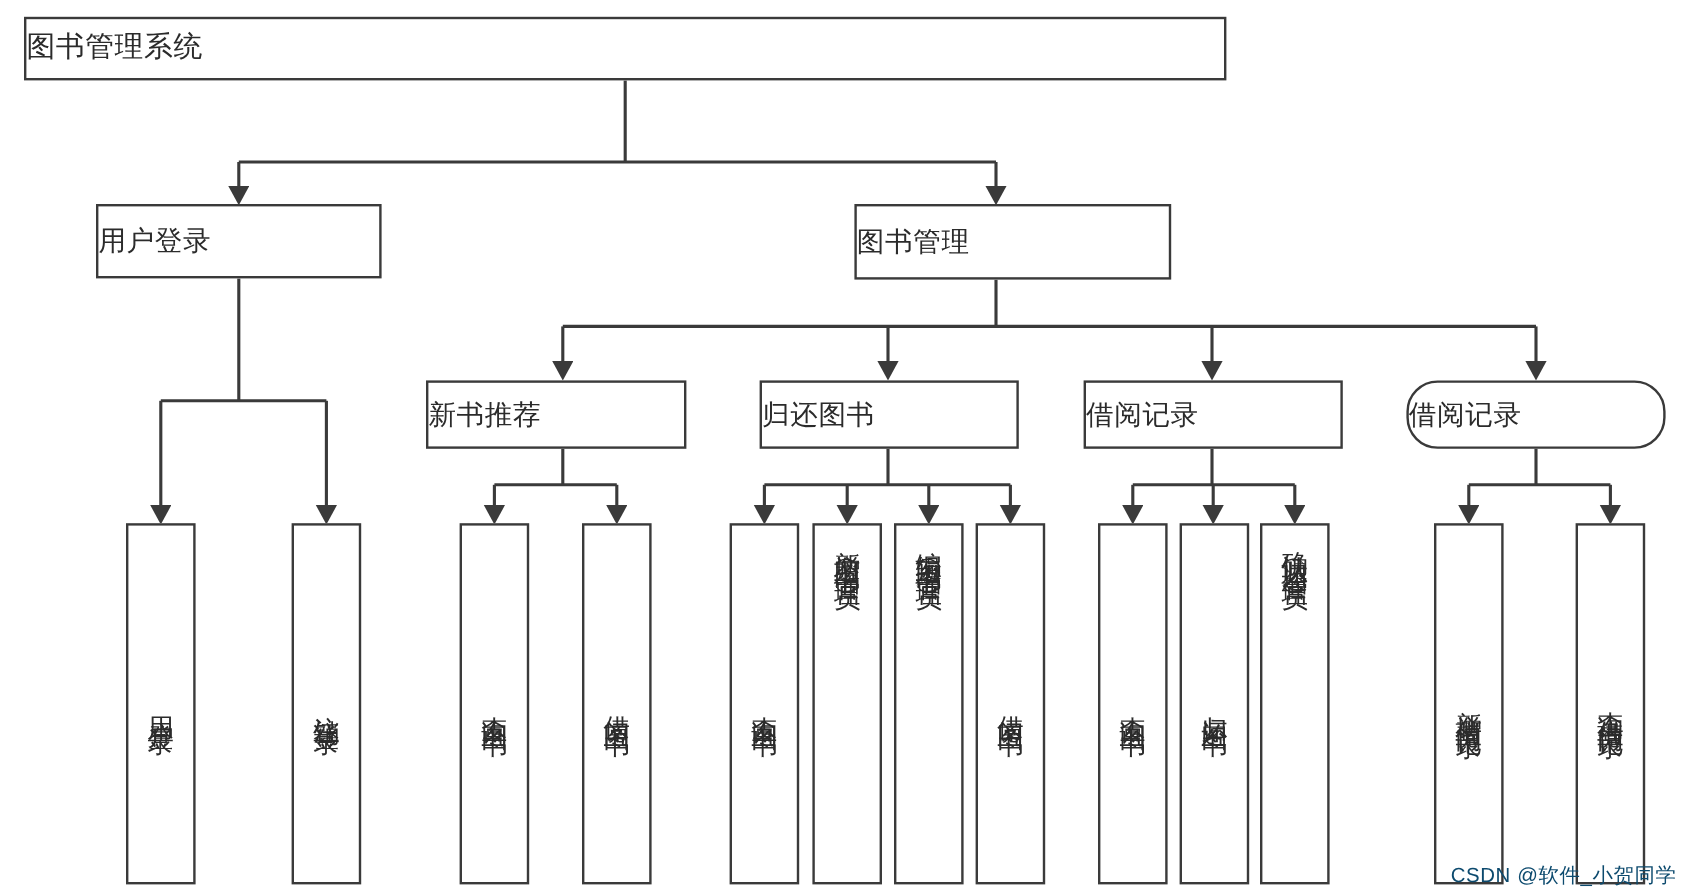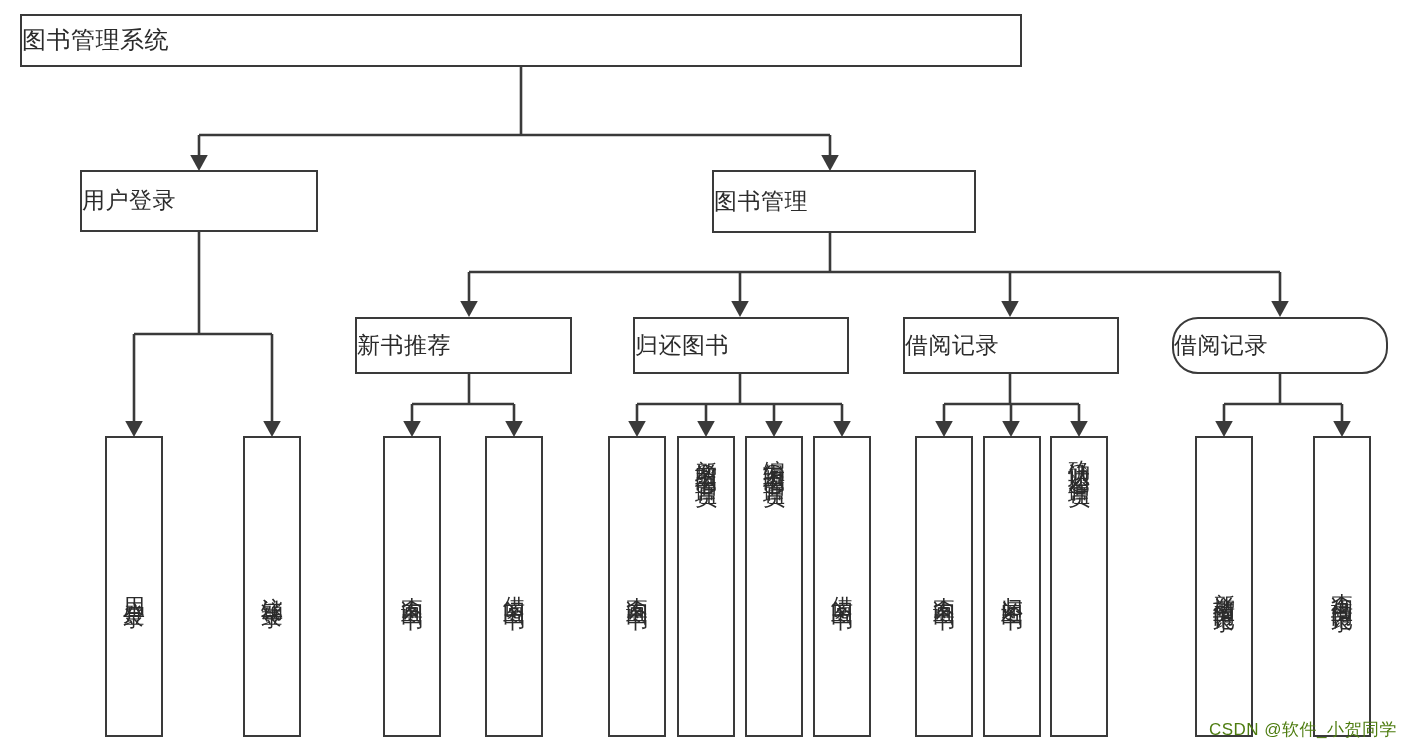--- a/index.html
+++ b/index.html
@@ -66,21 +66,21 @@
   
   .node.vert.center {
     align-items: center;
     padding-top: 0;
   }
   #watermark {
     position: absolute;
     right: 8px;
     bottom: 6px;
     font-size: 17px;
-    color: #4d7c0f;
+    color: #0c4a6e;
     white-space: nowrap;
     letter-spacing: 0.5px;
   }
 </style>
 </head>
 <body>
 
 <div id="diagram-canvas">
 
   <svg id="edge-layer" viewBox="0 0 1405 747" width="1405" height="747" xmlns="http://www.w3.org/2000/svg">

